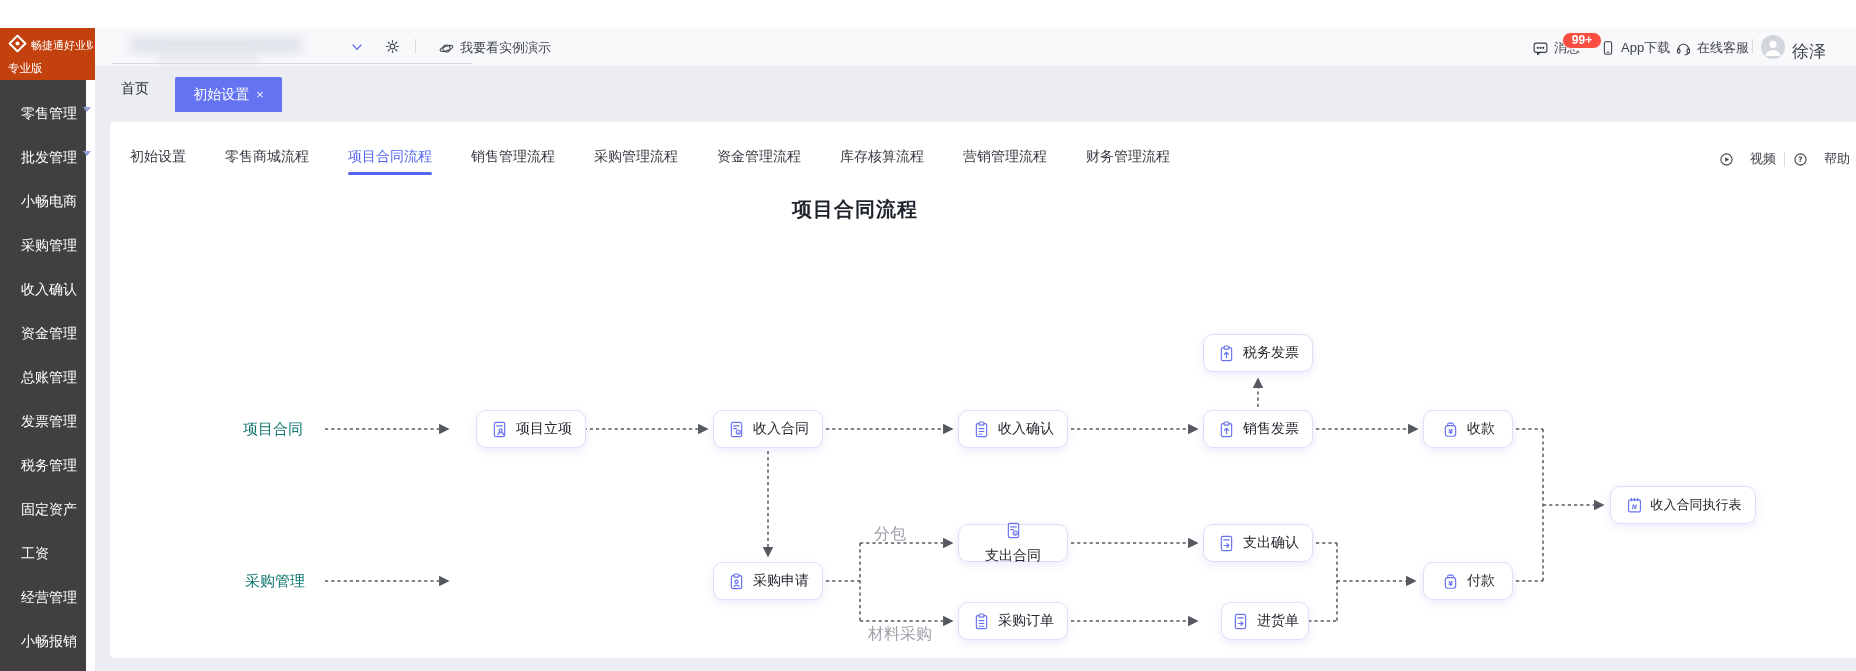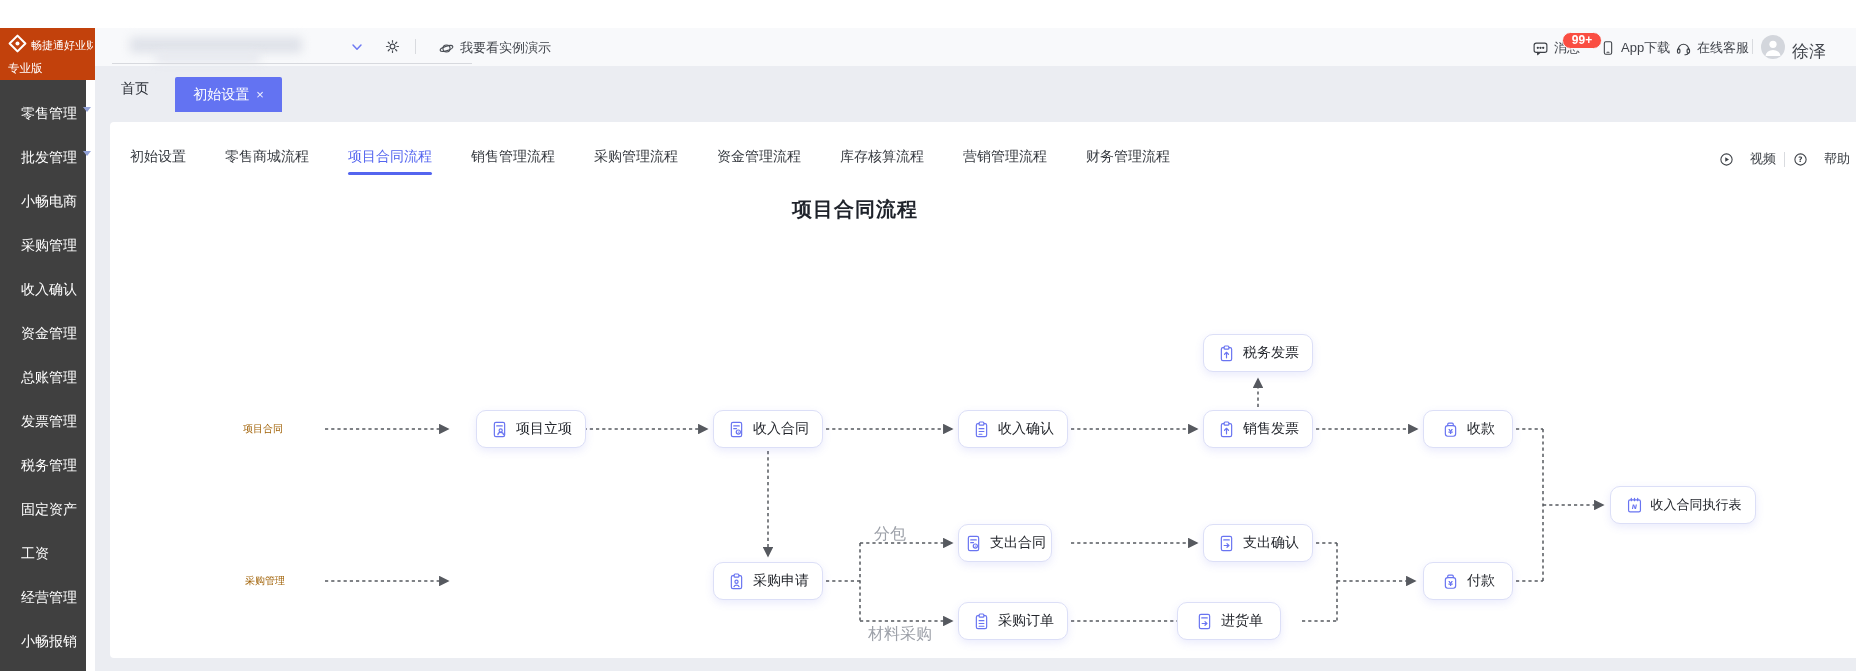--- a/index.html
+++ b/index.html
@@ -47,21 +47,21 @@
   
   .subnav{left:130px;top:145px;display:flex;gap:39px;align-items:center;height:24px;}
   .subtab{font-size:14px;color:#35393f;cursor:pointer;position:relative;white-space:nowrap;}
   .subtab.active{color:#5465ef;}
   .subtab.active::after{content:"";position:absolute;left:0;right:0;bottom:-9px;height:3px;border-radius:2px;background:#5465ef;}
   .subnav-right{right:6px;top:150px;display:flex;align-items:center;gap:8px;font-size:13px;color:#3c4046;}
   .snr-item{display:flex;align-items:center;gap:16px;cursor:pointer;white-space:nowrap;}
 
   
   .flow-title{left:792px;top:196px;font-size:20px;color:#1f232b;font-weight:600;letter-spacing:1px;}
-  .row-label{position:absolute;font-size:10px;color:#a16207;font-weight:500;transform:translateY(-50%);white-space:nowrap;}
+  .row-label{position:absolute;font-size:15px;color:#0f766e;font-weight:500;transform:translateY(-50%);white-space:nowrap;}
   .edge-label{position:absolute;font-size:16px;color:#9da1a9;white-space:nowrap;}
   .node{position:absolute;display:flex;align-items:center;justify-content:center;gap:7px;height:38px;background:#fff;
         border:1px solid #dcdff7;border-radius:10px;box-shadow:0 3px 8px rgba(93,103,235,.13);
         font-size:14px;color:#23262c;cursor:pointer;box-sizing:border-box;white-space:nowrap;}
   .node.small{font-size:13px;}
   .nicon{display:inline-flex;}
   #edges{position:absolute;left:0;top:0;pointer-events:none;}
   .edge{fill:none;stroke:#56595f;stroke-width:1.5;stroke-dasharray:3.2 3;}
 </style>
 </head>
@@ -314,21 +314,21 @@
           <svg width="19" height="19" viewBox="0 0 24 24">
             <rect x="4.5" y="5" width="15" height="15" rx="2" stroke="#6974f1" stroke-width="1.5" fill="none" stroke-linecap="round" stroke-linejoin="round"></rect>
             <line x1="8" y1="3" x2="8" y2="6" stroke="#6974f1" stroke-width="1.5" fill="none" stroke-linecap="round" stroke-linejoin="round"></line>
             <line x1="12" y1="3" x2="12" y2="6" stroke="#6974f1" stroke-width="1.5" fill="none" stroke-linecap="round" stroke-linejoin="round"></line>
             <line x1="16" y1="3" x2="16" y2="6" stroke="#6974f1" stroke-width="1.5" fill="none" stroke-linecap="round" stroke-linejoin="round"></line>
             <text x="12" y="16.8" text-anchor="middle" font-size="8" font-style="italic" font-weight="bold" fill="#6974f1" font-family="DejaVu Sans">N</text>
           </svg>
         </span>
         <span>收入合同执行表</span>
       </div>
-      <div class="node" style="left: 958px; top: 524px; width: 94px;">
+      <div class="node" style="left: 958px; top: 524px; width: 110px; flex-direction: column;">
         <span class="nicon">
           <svg width="19" height="19" viewBox="0 0 24 24">
             <rect x="5.5" y="3" width="13" height="18" rx="2" stroke="#6974f1" stroke-width="1.5" fill="none" stroke-linecap="round" stroke-linejoin="round"></rect>
             <line x1="8.5" y1="7.5" x2="15.5" y2="7.5" stroke="#6974f1" stroke-width="1.5" fill="none" stroke-linecap="round" stroke-linejoin="round"></line>
             <line x1="8.5" y1="11" x2="12" y2="11" stroke="#6974f1" stroke-width="1.5" fill="none" stroke-linecap="round" stroke-linejoin="round"></line>
             <circle cx="14.3" cy="15.2" r="2.6" stroke="#6974f1" stroke-width="1.5" fill="none" stroke-linecap="round" stroke-linejoin="round"></circle>
             <circle cx="14.3" cy="15.2" r="0.8" fill="#6974f1"></circle>
           </svg>
         </span>
         <span>支出合同</span>
@@ -370,21 +370,21 @@
           <svg width="19" height="19" viewBox="0 0 24 24">
             <rect x="5.5" y="4.5" width="13" height="16.5" rx="2" stroke="#6974f1" stroke-width="1.5" fill="none" stroke-linecap="round" stroke-linejoin="round"></rect>
             <rect x="9" y="2.5" width="6" height="4" rx="1.2" fill="#fff" stroke="#6974f1" stroke-width="1.5" stroke-linecap="round" stroke-linejoin="round"></rect>
             <line x1="9" y1="11" x2="15" y2="11" stroke="#6974f1" stroke-width="1.5" fill="none" stroke-linecap="round" stroke-linejoin="round"></line>
             <line x1="9" y1="14.5" x2="15" y2="14.5" stroke="#6974f1" stroke-width="1.5" fill="none" stroke-linecap="round" stroke-linejoin="round"></line>
             <line x1="9" y1="18" x2="15" y2="18" stroke="#6974f1" stroke-width="1.5" fill="none" stroke-linecap="round" stroke-linejoin="round"></line>
           </svg>
         </span>
         <span>采购订单</span>
       </div>
-      <div class="node" style="left: 1177px; top: 602px; width: 104px;">
+      <div class="node" style="left: 1221px; top: 602px; width: 88px;">
         <span class="nicon">
           <svg width="19" height="19" viewBox="0 0 24 24">
             <rect x="5.5" y="3" width="13" height="18" rx="2" stroke="#6974f1" stroke-width="1.5" fill="none" stroke-linecap="round" stroke-linejoin="round"></rect>
             <line x1="8.5" y1="7.5" x2="15.5" y2="7.5" stroke="#6974f1" stroke-width="1.5" fill="none" stroke-linecap="round" stroke-linejoin="round"></line>
             <line x1="9" y1="14.5" x2="14.8" y2="14.5" stroke="#6974f1" stroke-width="1.5" fill="none" stroke-linecap="round" stroke-linejoin="round"></line>
             <polyline points="12.6,12.2 15,14.5 12.6,16.8" stroke="#6974f1" stroke-width="1.5" fill="none" stroke-linecap="round" stroke-linejoin="round"></polyline>
           </svg>
         </span>
         <span>进货单</span>
       </div>

